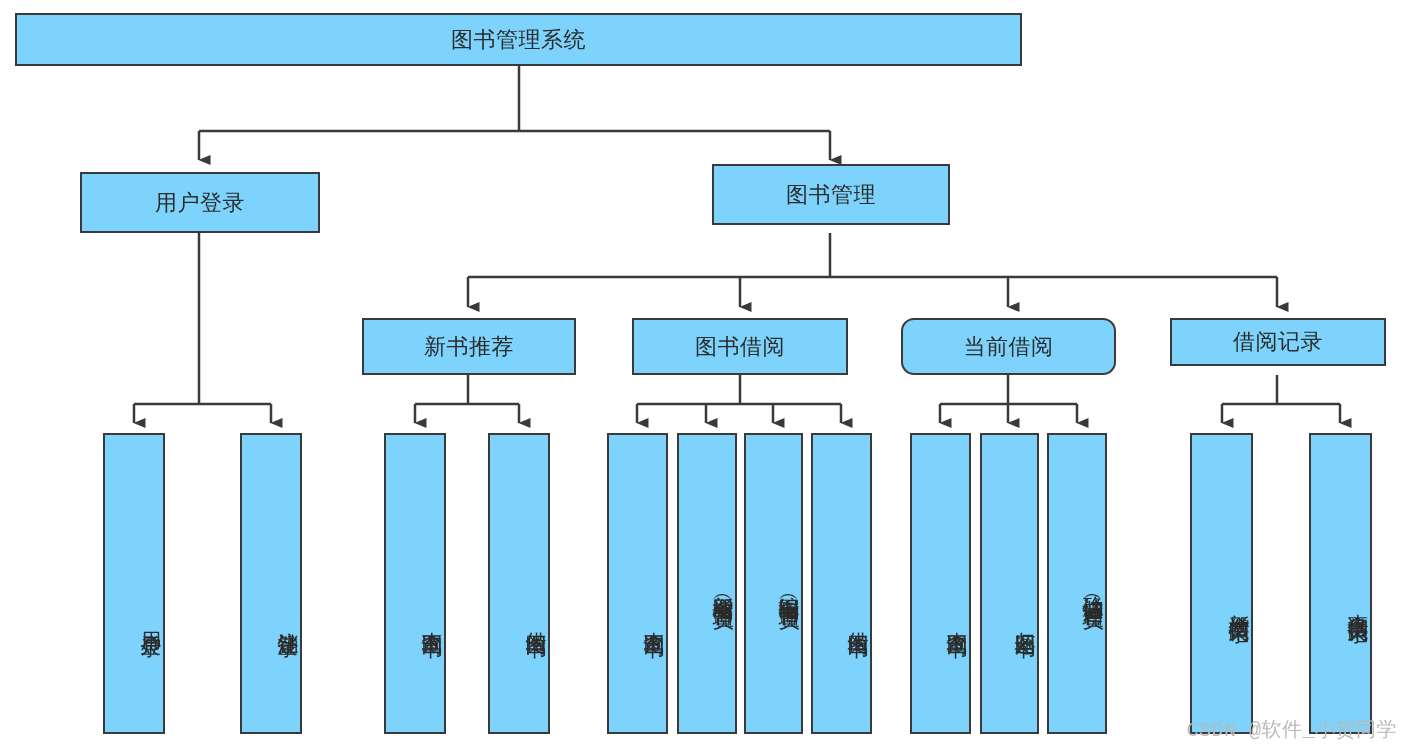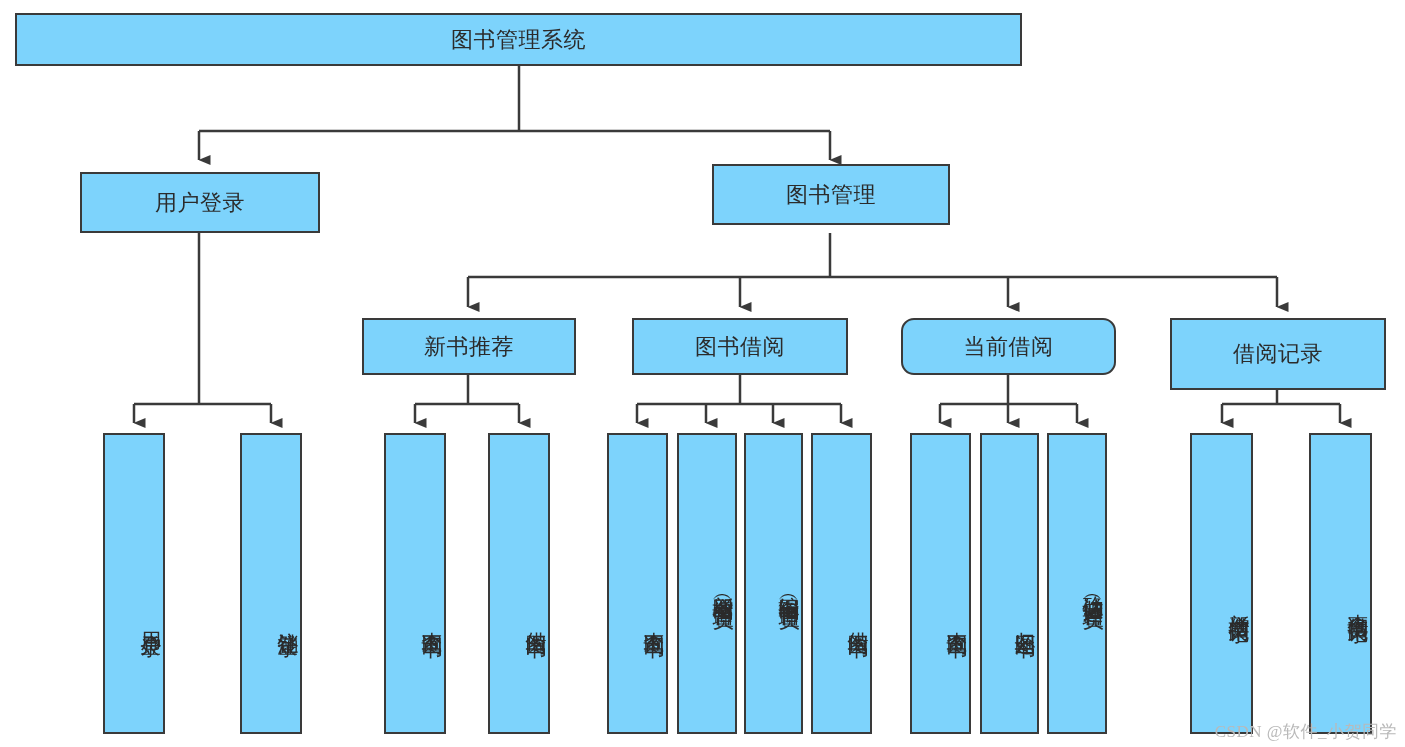--- a/index.html
+++ b/index.html
@@ -54,25 +54,25 @@
   .node.vert.tall-text {
     padding-top: 8px;
   }
   .node .label {
     display: block;
   }
   #watermark {
     position: absolute;
     right: 8px;
     bottom: 4px;
-    font-size: 17px;
+    font-size: 20px;
     color: #b9b9b9;
     letter-spacing: 0.5px;
     white-space: nowrap;
-    font-family: Liberation Serif, serif;
+    font-family: Liberation Mono, monospace;
   }
 </style>
 </head>
 <body>
 
 <div id="canvas">
 
   <svg id="edges" viewBox="0 0 1405 747" width="1405" height="747">
     <defs>
       <marker id="arrow" viewBox="0 0 10 12" refX="5" refY="11.5" markerWidth="10" markerHeight="12" orient="auto-start-reverse" markerUnits="userSpaceOnUse">
@@ -136,21 +136,21 @@
 
   <div class="node horiz" style="left:362px; top:318px; width:214px; height:57px;">
     <span class="label">新书推荐</span>
   </div>
   <div class="node horiz" style="left:632px; top:318px; width:216px; height:57px;">
     <span class="label">图书借阅</span>
   </div>
   <div class="node horiz" style="left:901px; top:318px; width:215px; height:57px;border-radius:13px;">
     <span class="label">当前借阅</span>
   </div>
-  <div class="node horiz" style="left:1170px; top:318px; width:216px; height:72px;">
+  <div class="node horiz" style="left:1170px; top:318px; width:216px; height:48px;">
     <span class="label">借阅记录</span>
   </div>
 
   <div class="node vert" style="left:103px; top:433px; width:62px; height:301px; padding-top:70px;">
     <span class="label">用户登录</span>
   </div>
   <div class="node vert" style="left:240px; top:433px; width:62px; height:301px; padding-top:70px;">
     <span class="label">注销登录</span>
   </div>
 

